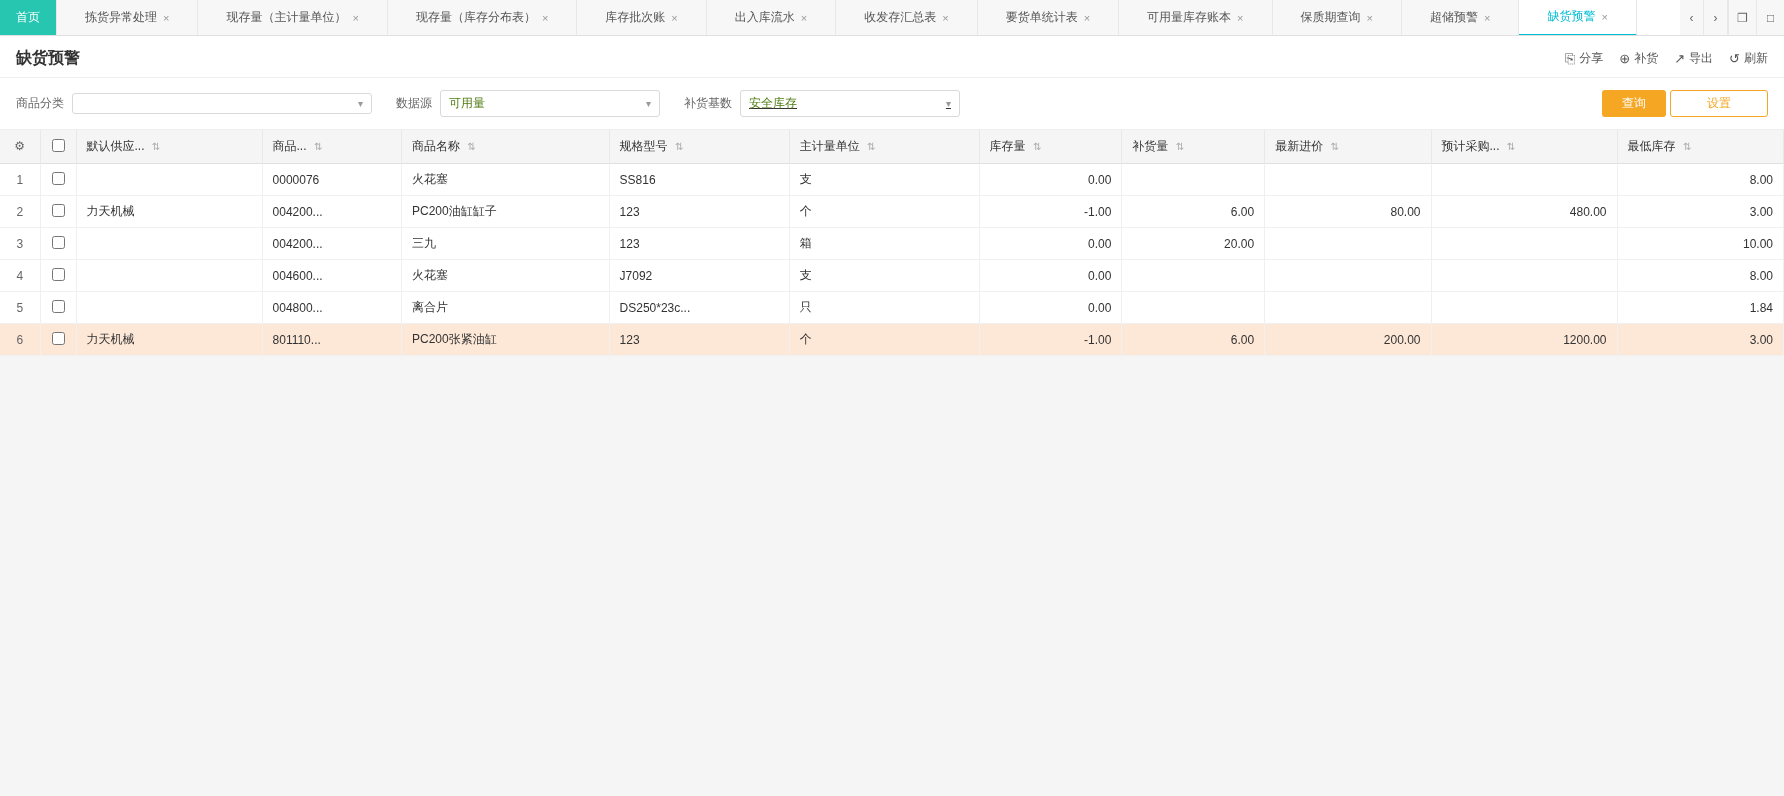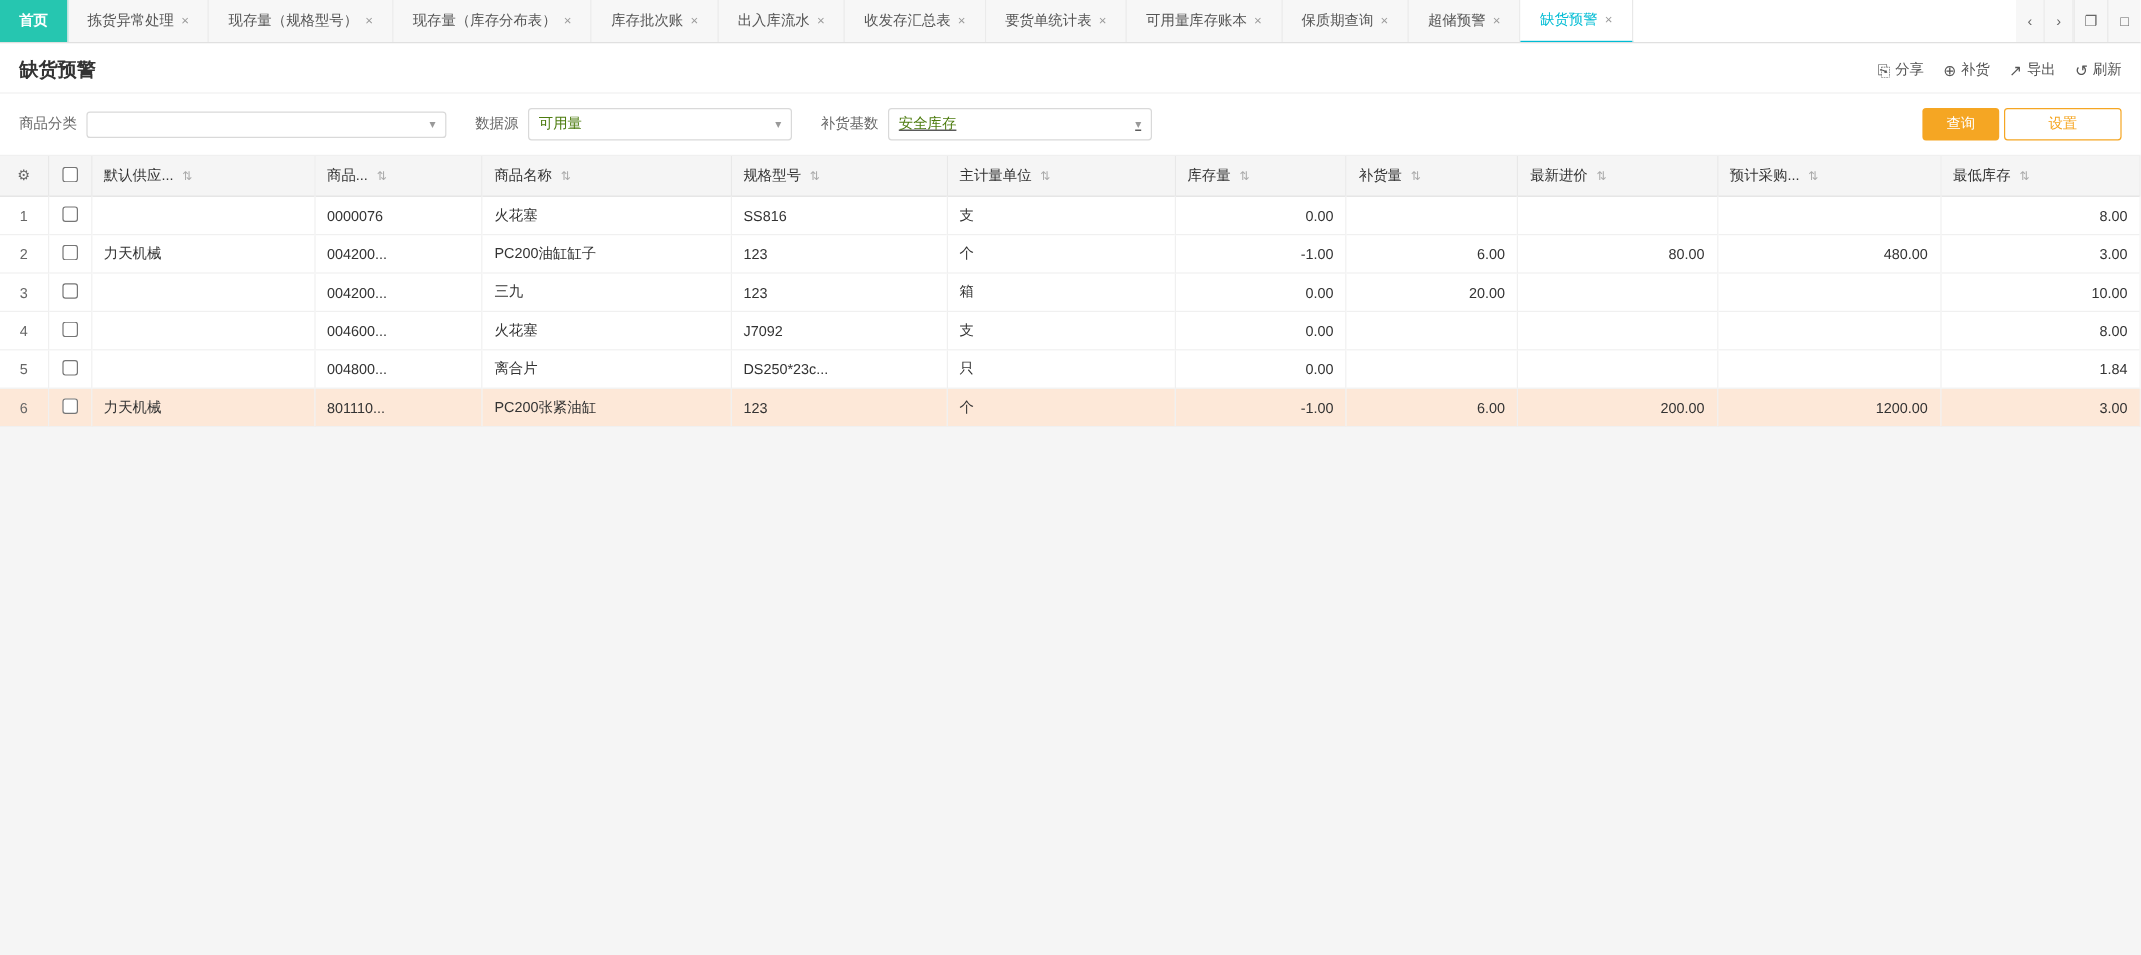--- a/index.html
+++ b/index.html
@@ -11,39 +11,39 @@
       align-items: center;
       background: #fff;
       border-bottom: 1px solid #e0e0e0;
       height: 36px;
       overflow: hidden;
       position: relative;
     }
     .tab-item {
       display: flex;
       align-items: center;
-      padding: 0 16px;
+      padding: 0 28px;
       height: 36px;
       white-space: nowrap;
       cursor: pointer;
       border-right: 1px solid #e8e8e8;
       font-size: 12px;
       color: #555;
       background: #f7f7f7;
       flex-shrink: 0;
     }
     .tab-item.active {
       background: #fff;
       color: #00bcd4;
       border-bottom: 2px solid #00bcd4;
     }
     .tab-item.home {
       background: #26c6b0;
       color: #fff;
-      font-weight: bold;
+      font-weight: normal;
       padding: 0 16px;
       justify-content: flex-end;
     }
     .tab-close {
       margin-left: 6px;
       color: #999;
       font-size: 11px;
       cursor: pointer;
     }
     .tab-nav-btn {
@@ -255,21 +255,21 @@
   <div class="tab-item home">
     <span>首页</span>
   </div>
 
   <div id="tabs-container" style="display:flex; overflow:hidden; flex:1;">
       <div class="tab-item">
         <span>拣货异常处理</span>
         <span class="tab-close">×</span>
       </div>
       <div class="tab-item">
-        <span>现存量（规格型号）</span>
+        <span>现存量（主计量单位）</span>
         <span class="tab-close">×</span>
       </div>
       <div class="tab-item">
         <span>现存量（库存分布表）</span>
         <span class="tab-close">×</span>
       </div>
       <div class="tab-item">
         <span>库存批次账</span>
         <span class="tab-close">×</span>
       </div>

